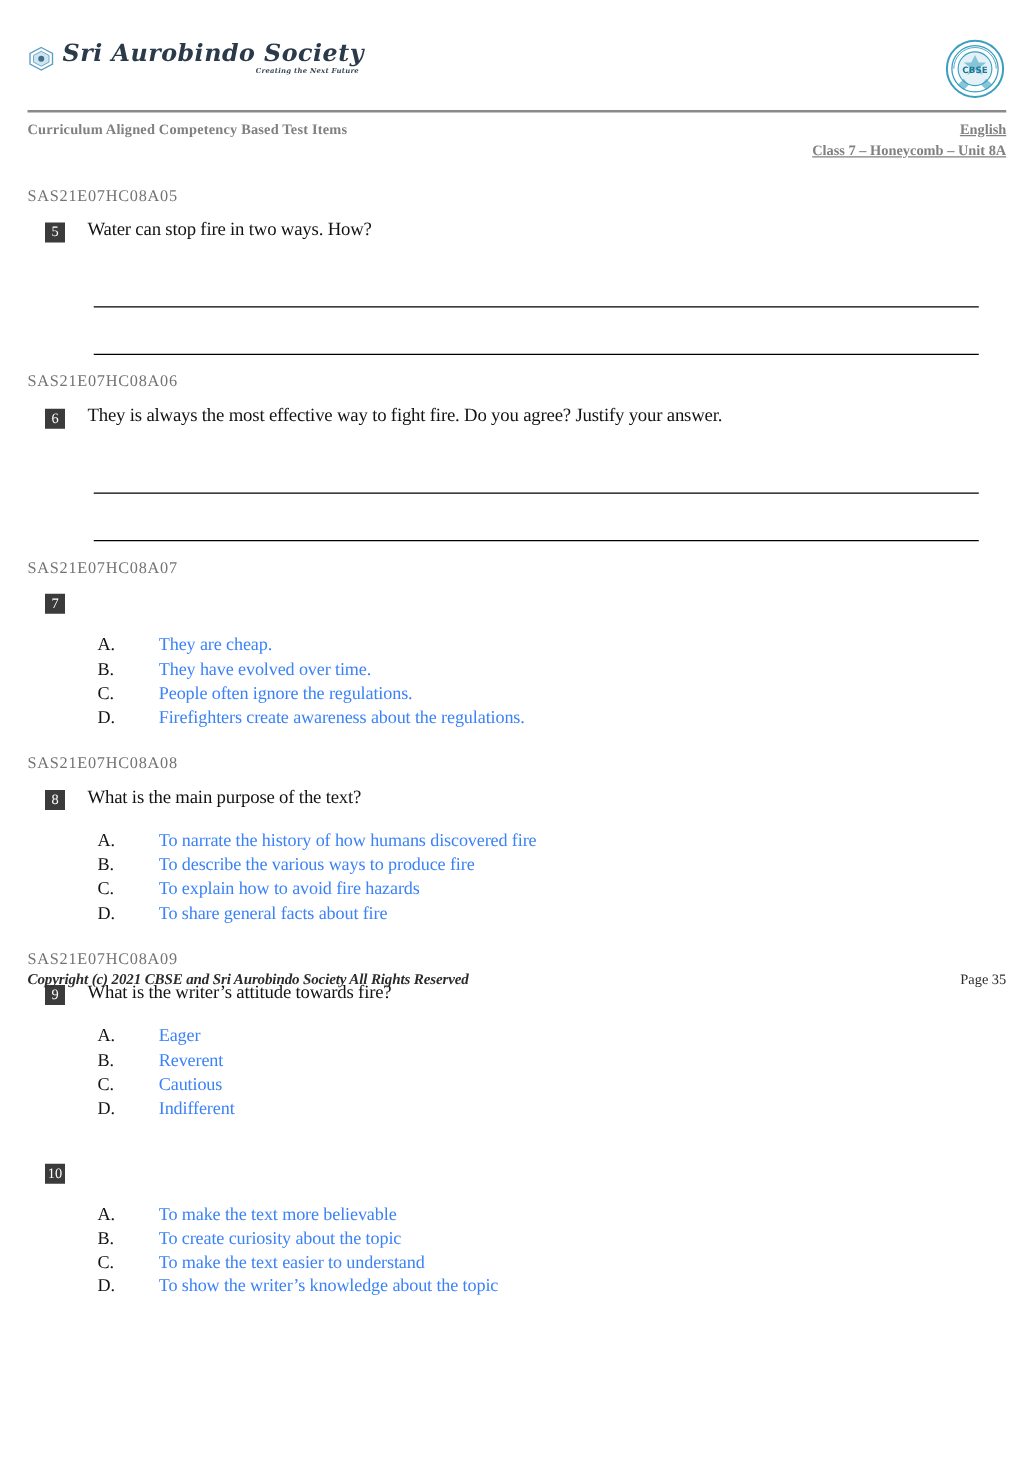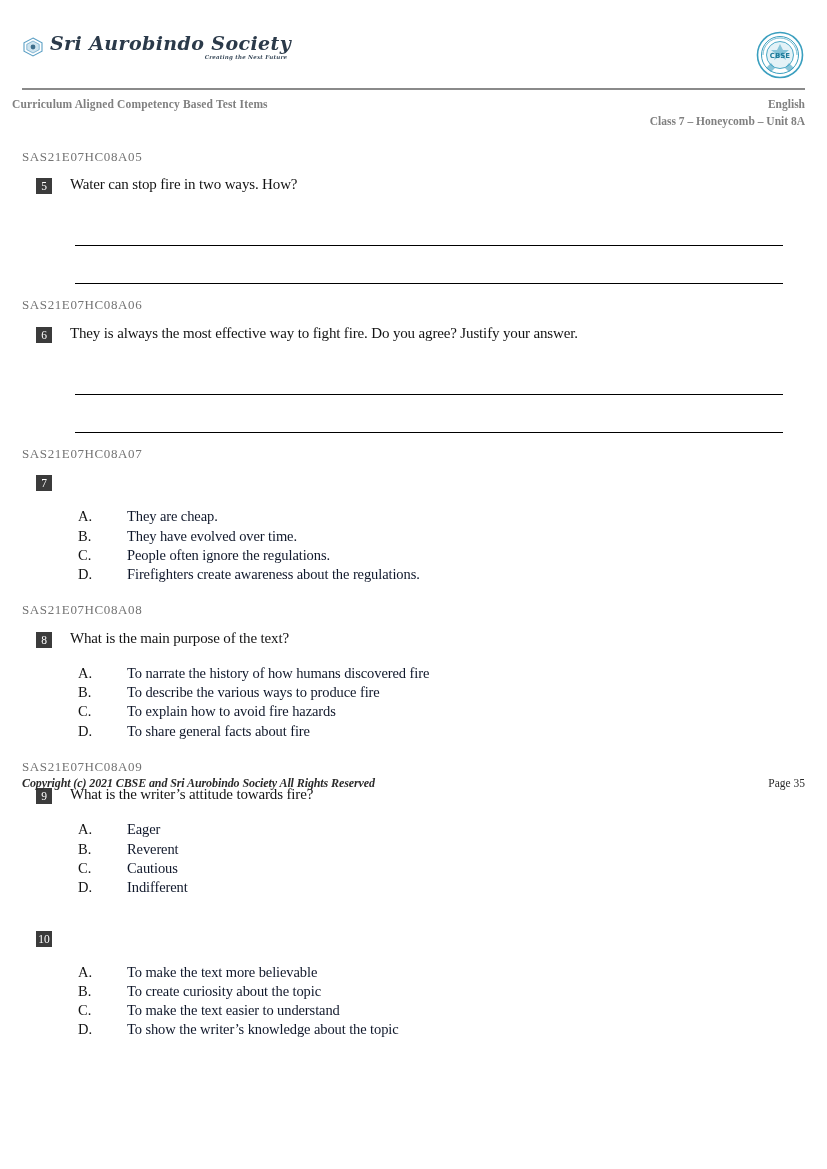--- a/index.html
+++ b/index.html
@@ -86,21 +86,21 @@
     left: 22px;
     right: 22px;
     top: 88px;
     height: 2px;
     background: #8a8a8a;
   }
 
   
   .header-band {
     position: absolute;
-    left: 12px;
+    left: 22px;
     right: 22px;
     top: 96px;
     height: 36px;
   }
   .header-left {
     position: absolute;
     left: 0;
     top: 2px;
     font-family: "Liberation Serif", serif;
     font-weight: bold;
@@ -113,20 +113,21 @@
     position: absolute;
     right: 0;
     top: 0;
     text-align: right;
     font-family: "Liberation Serif", serif;
     font-weight: bold;
     font-size: 11.5px;
     color: #808080;
     line-height: 1.45;
     white-space: nowrap;
+    text-decoration: underline;
   }
 
   
   .content {
     position: absolute;
     left: 22px;
     right: 22px;
     top: 150px;
   }
 
@@ -194,21 +195,21 @@
   .opt-letter {
     flex: none;
     width: 49px;
     font-family: "Liberation Serif", serif;
     font-size: 14.5px;
     color: #131313;
   }
   .opt-text {
     font-family: "Liberation Serif", serif;
     font-size: 14.5px;
-    color: #0f172a;
+    color: #3b82f6;
     letter-spacing: -0.1px;
   }
 
   .gap-after-options { height: 19px; }
   .gap-after-lines { height: 14px; }
 
   
   .footer {
     position: absolute;
     left: 22px;

